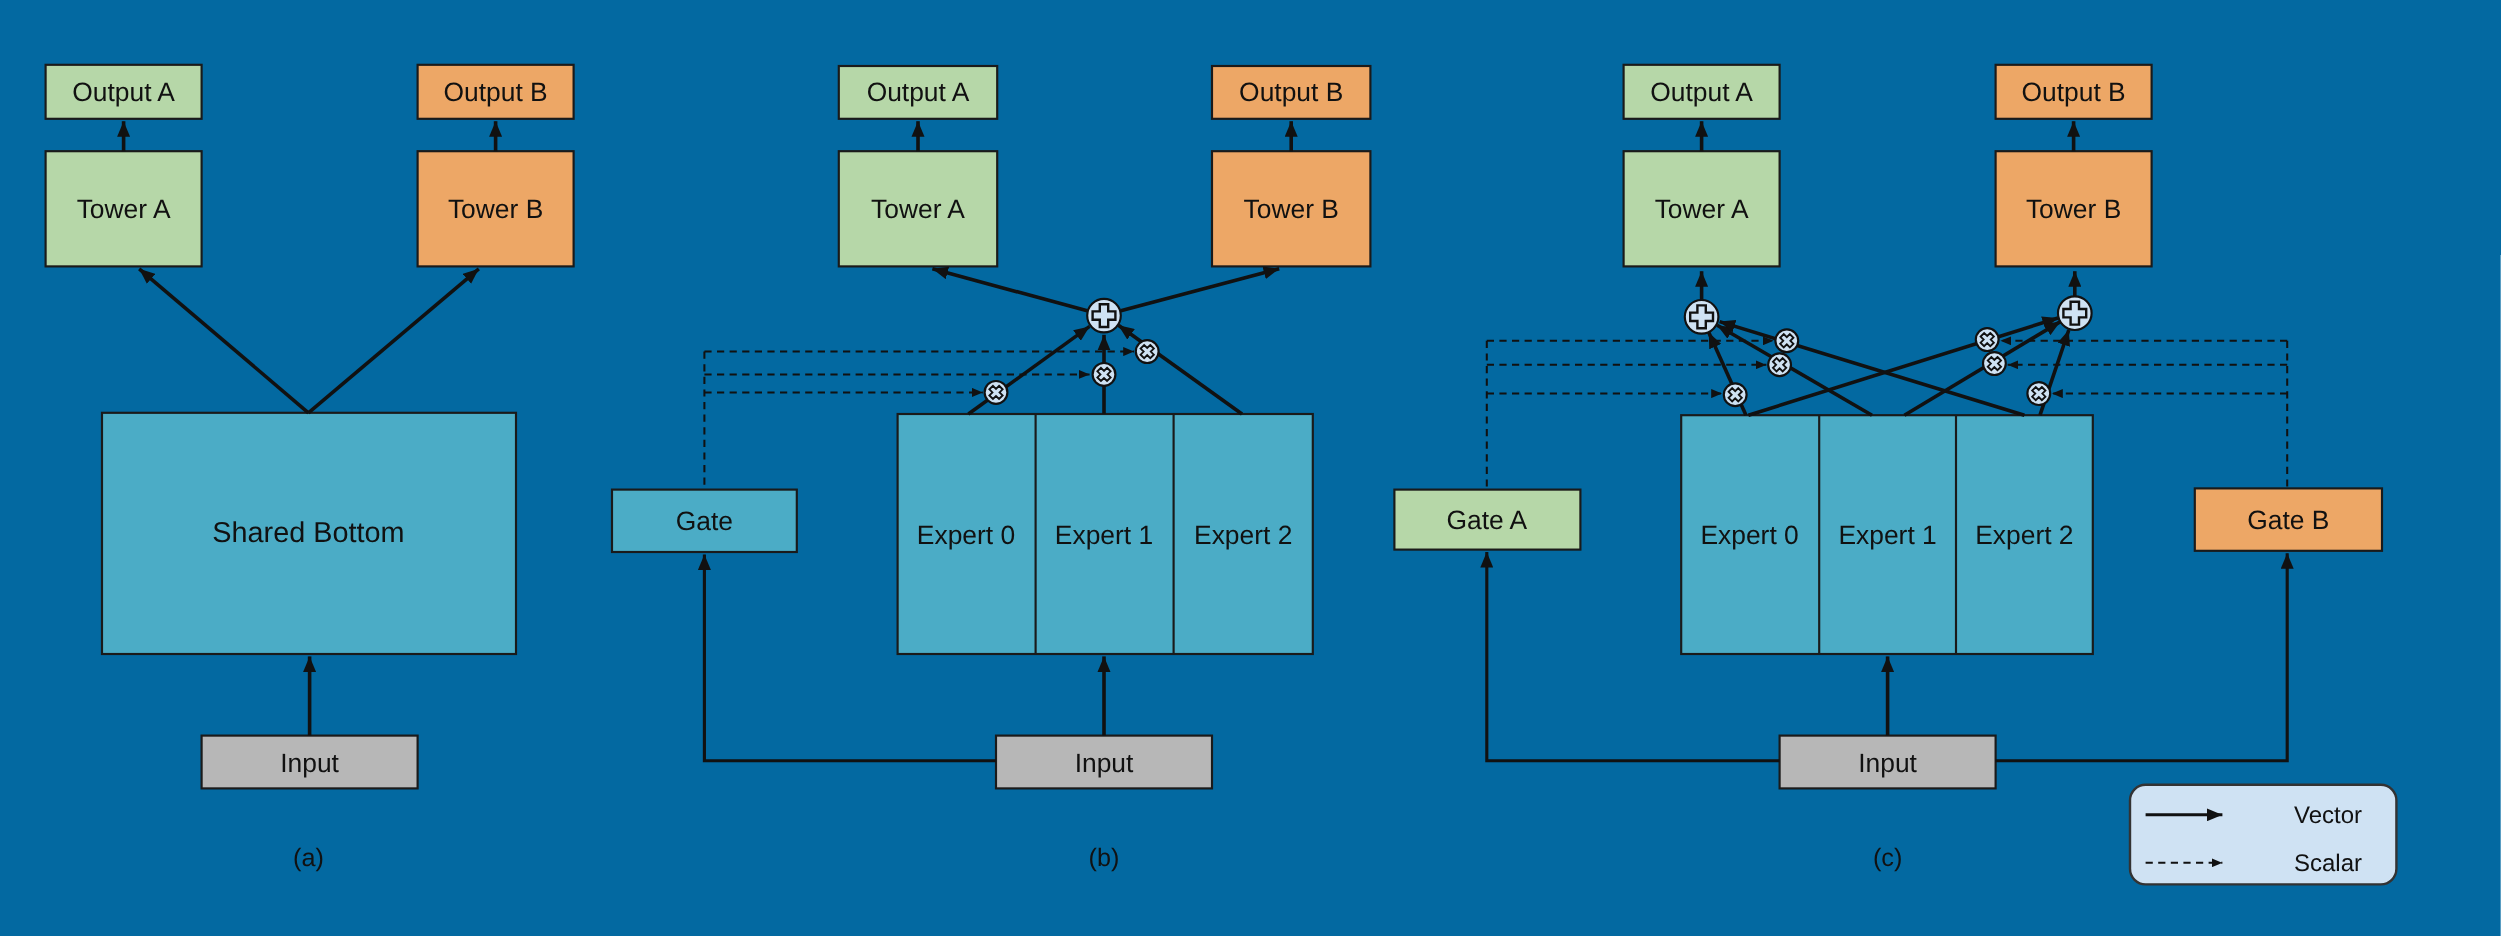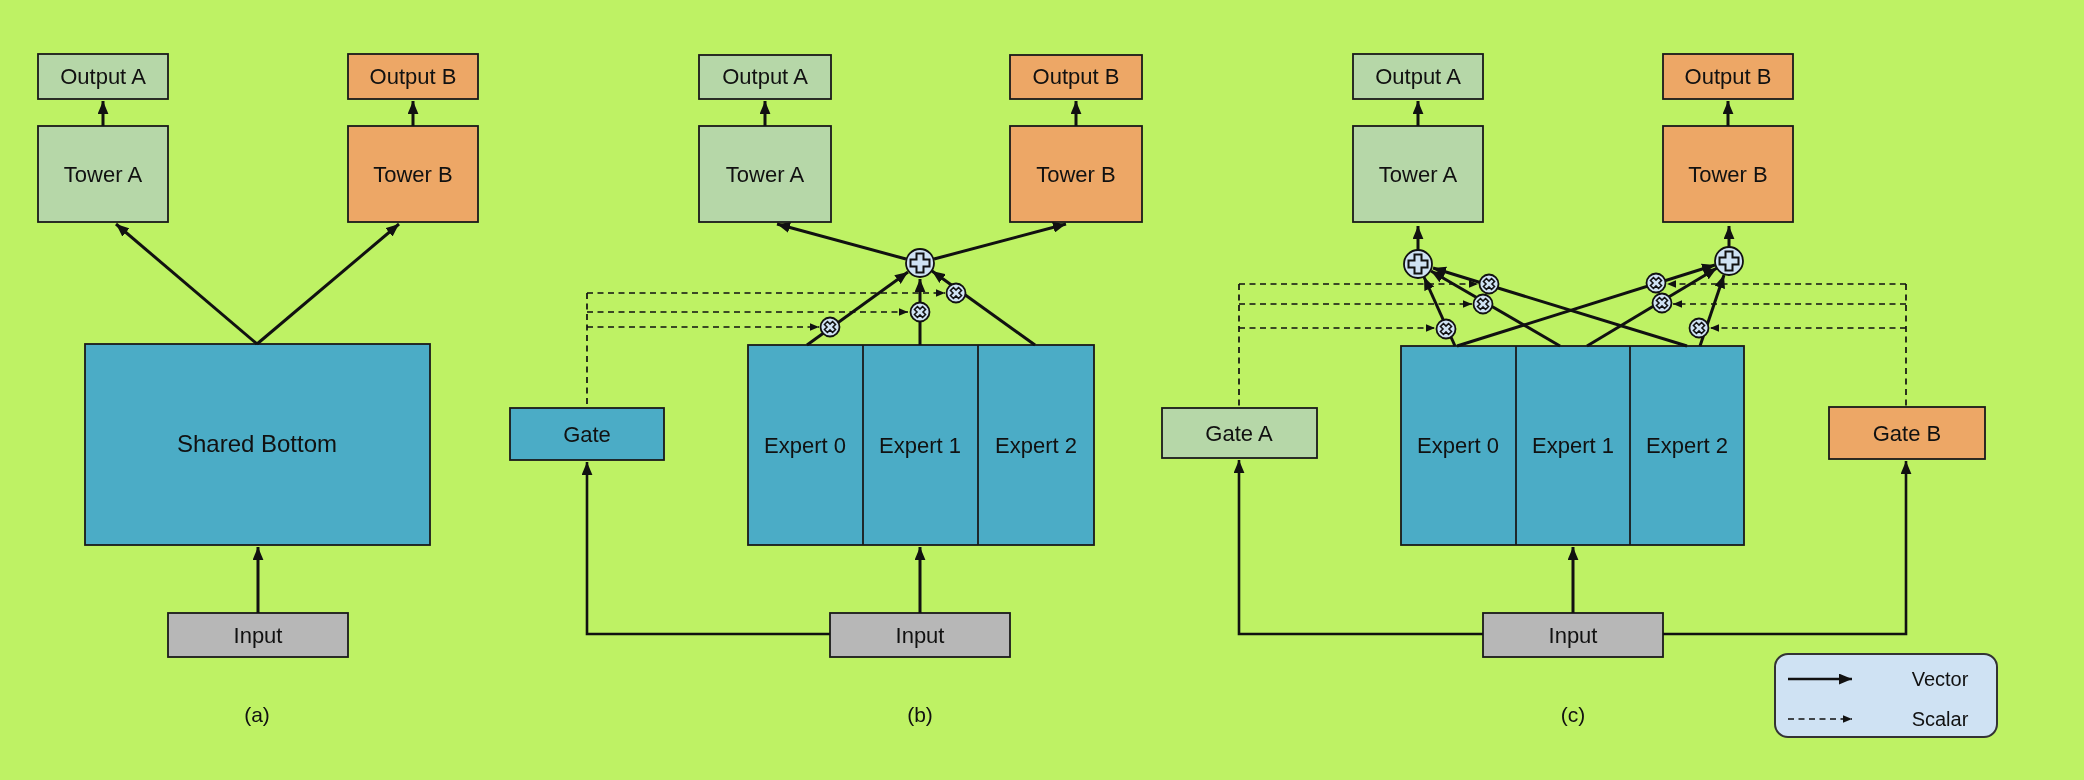--- a/index.html
+++ b/index.html
@@ -1,16 +1,16 @@
 <!DOCTYPE html>
 <html><head>
 <meta charset="utf-8">
 <style>
   html,body{margin:0;padding:0;background:#ffffff;}
-  .stage{position:relative;width:2084px;height:780px;background:#bef264;
+  .stage{position:relative;width:2084px;height:780px;background:#0369a1;
          font-family:"Liberation Sans", sans-serif;}
   svg{display:block;}
   text{font-family:"Liberation Sans", sans-serif;fill:#111111;}
   .boxlabel{font-size:22px;}
   .biglabel{font-size:24px;}
   .panellabel{font-size:21px;}
   .legendlabel{font-size:20px;}
   rect.box{stroke:#1a1a1a;stroke-width:1.8;}
   rect.legendbox{stroke:#333333;stroke-width:2;}
   line.divider{stroke:#1a1a1a;stroke-width:1.8;}

